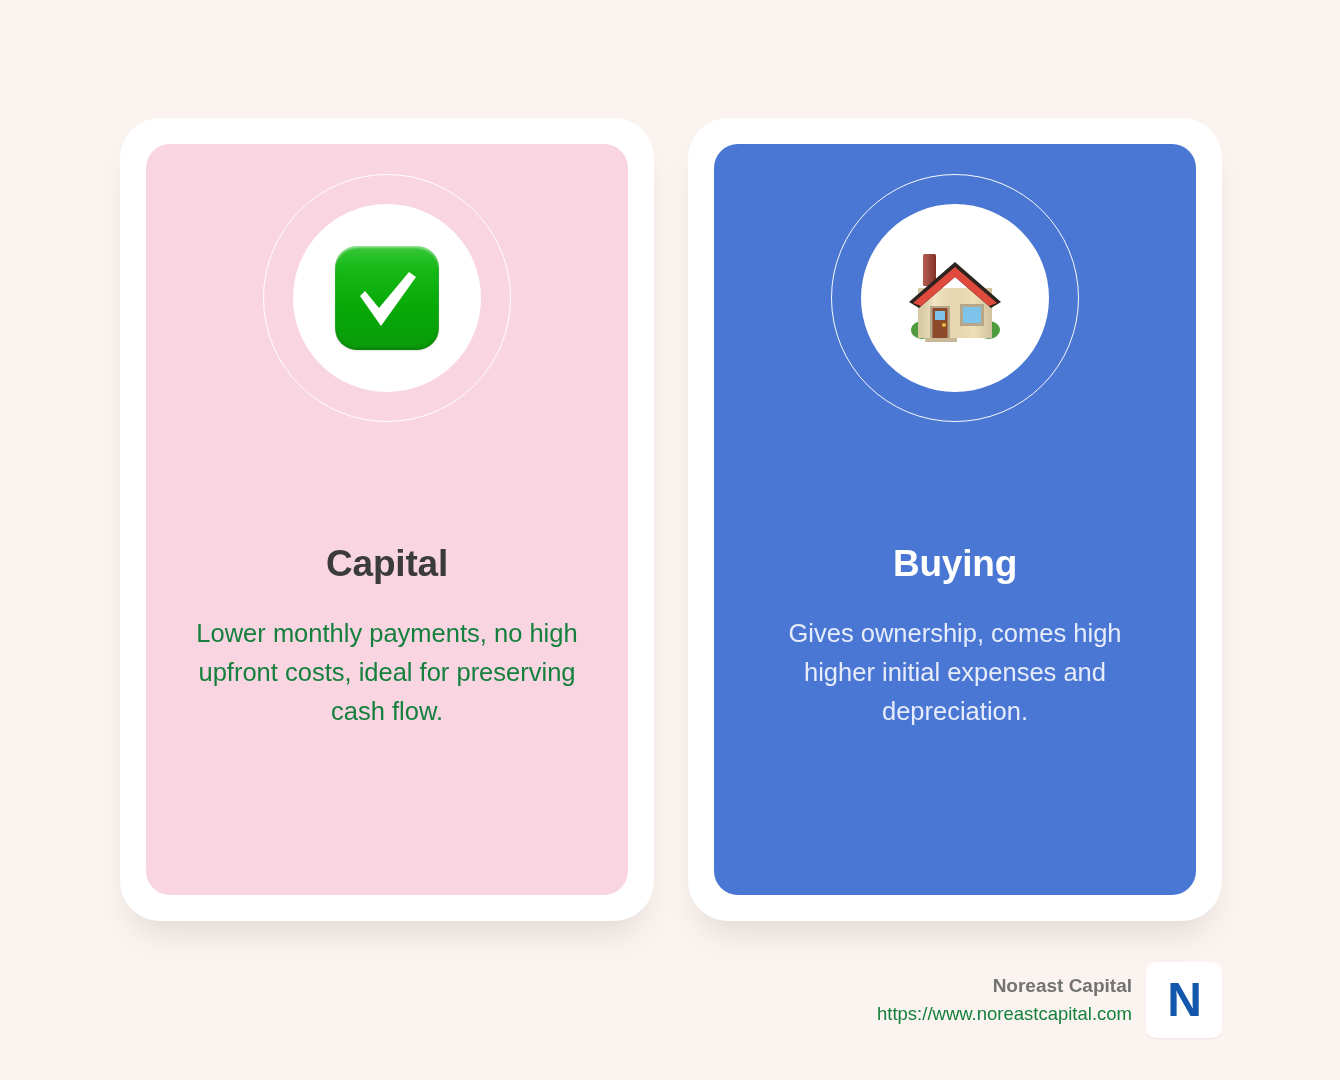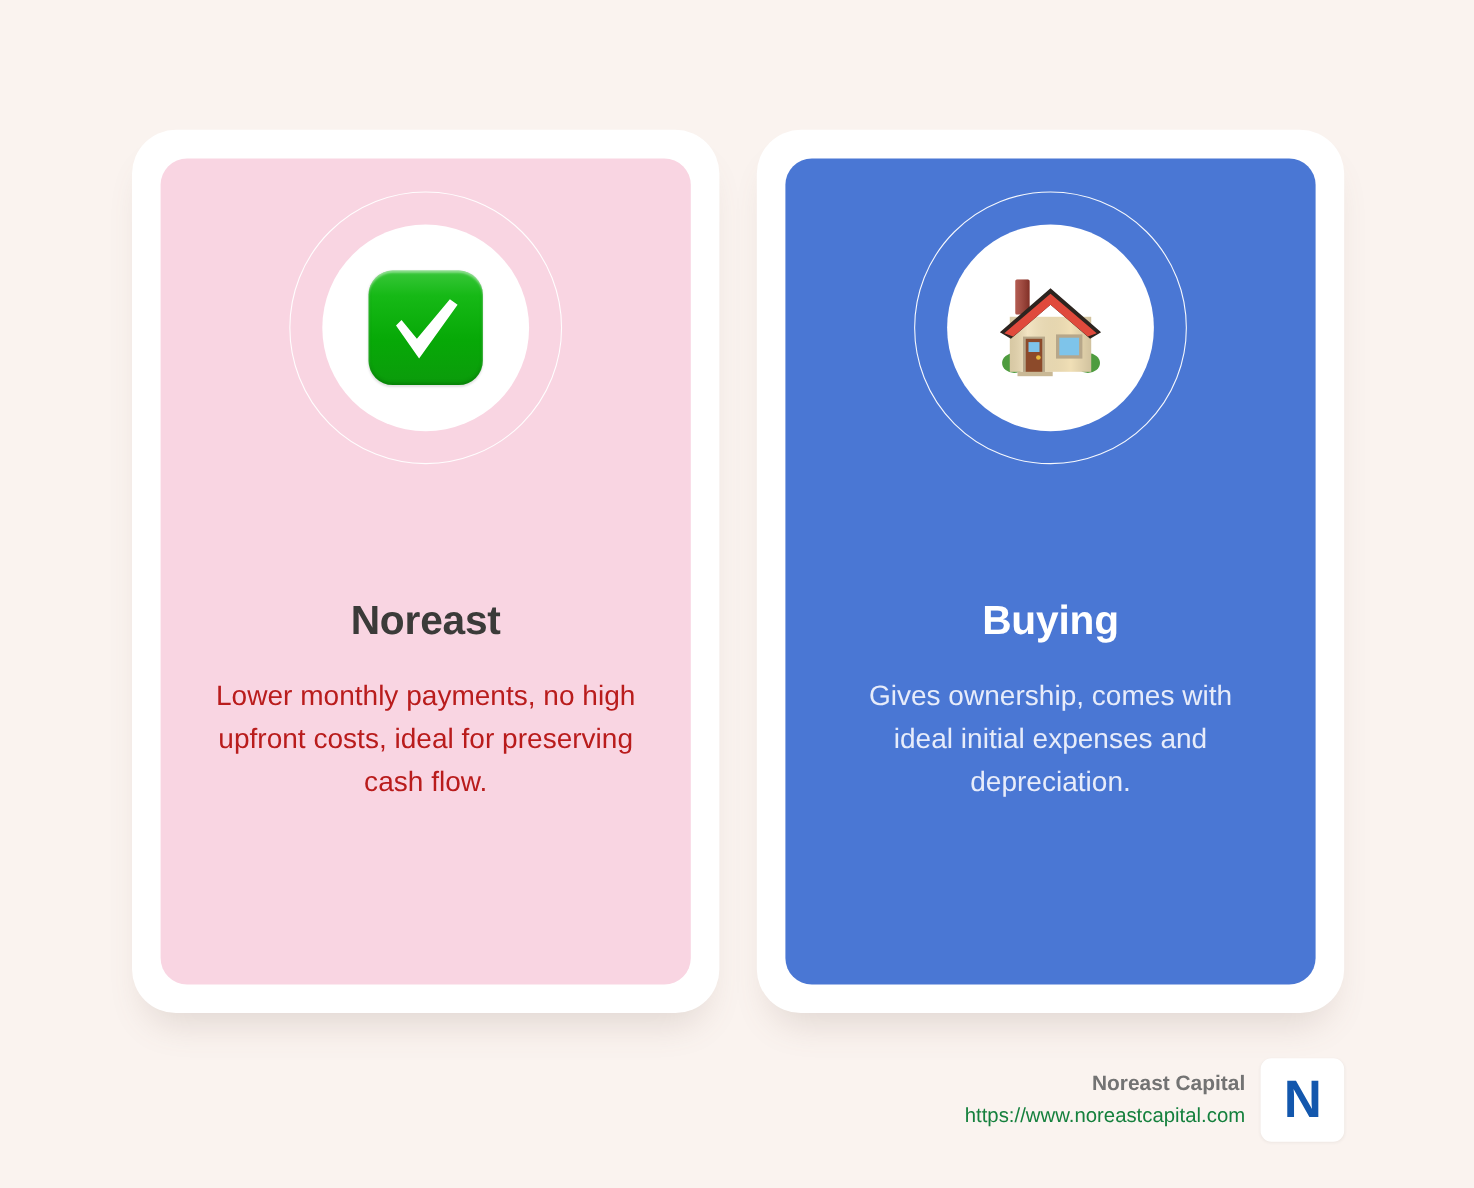--- a/index.html
+++ b/index.html
@@ -118,21 +118,21 @@
     position: absolute;
     left: 46px; right: 46px;
     top: 470px;
     text-align: center;
     font-size: 25.5px;
     line-height: 1.52;
     font-weight: normal;
   }
 
   .t-dark  { color: #3b3b39; }
-  .d-dark  { color: #b91c1c; }
+  .d-dark  { color: #15803d; }
   .t-light { color: #ffffff; }
   .d-light { color: #e7ecfa; }
 
   
   .footer {
     position: absolute;
     right: 118px;
     bottom: 42px;
     display: flex;
     align-items: center;
@@ -185,21 +185,21 @@
         <div class="badge-ring"></div>
         <div class="badge-disc">
           <div class="emoji-check">
             <svg viewBox="0 0 104 104" aria-hidden="true">
               <path d="M25 50 L30 45 L44 62 L74 26 L81 31 L46 80 Z" fill="#ffffff"></path>
             </svg>
           </div>
         </div>
       </div>
 
-      <div class="card-title t-dark">Noreast</div>
+      <div class="card-title t-dark">Capital</div>
 
       <div class="card-desc d-dark">Lower monthly payments, no high upfront costs, ideal for preserving cash flow.</div>
     </div>
   </div>
 
   <div class="card card--right">
     <div class="panel panel--blue">
 
       <div class="badge-wrap">
         <div class="badge-ring"></div>
@@ -239,21 +239,21 @@
                 <stop offset="0%" stop-color="rgba(255,255,255,0.16)"></stop>
                 <stop offset="100%" stop-color="rgba(0,0,0,0.22)"></stop>
               </linearGradient>
             </defs>
           </svg>
         </div>
       </div>
 
       <div class="card-title t-light">Buying</div>
 
-      <div class="card-desc d-light">Gives ownership, comes with ideal initial expenses and depreciation.</div>
+      <div class="card-desc d-light">Gives ownership, comes high higher initial expenses and depreciation.</div>
     </div>
   </div>
 
   <div class="footer">
     <div class="footer-text">
       <span class="footer-brand">Noreast Capital</span>
       <span class="footer-url">https://www.noreastcapital.com</span>
     </div>
     <div class="footer-logo">
       <span>N</span>

